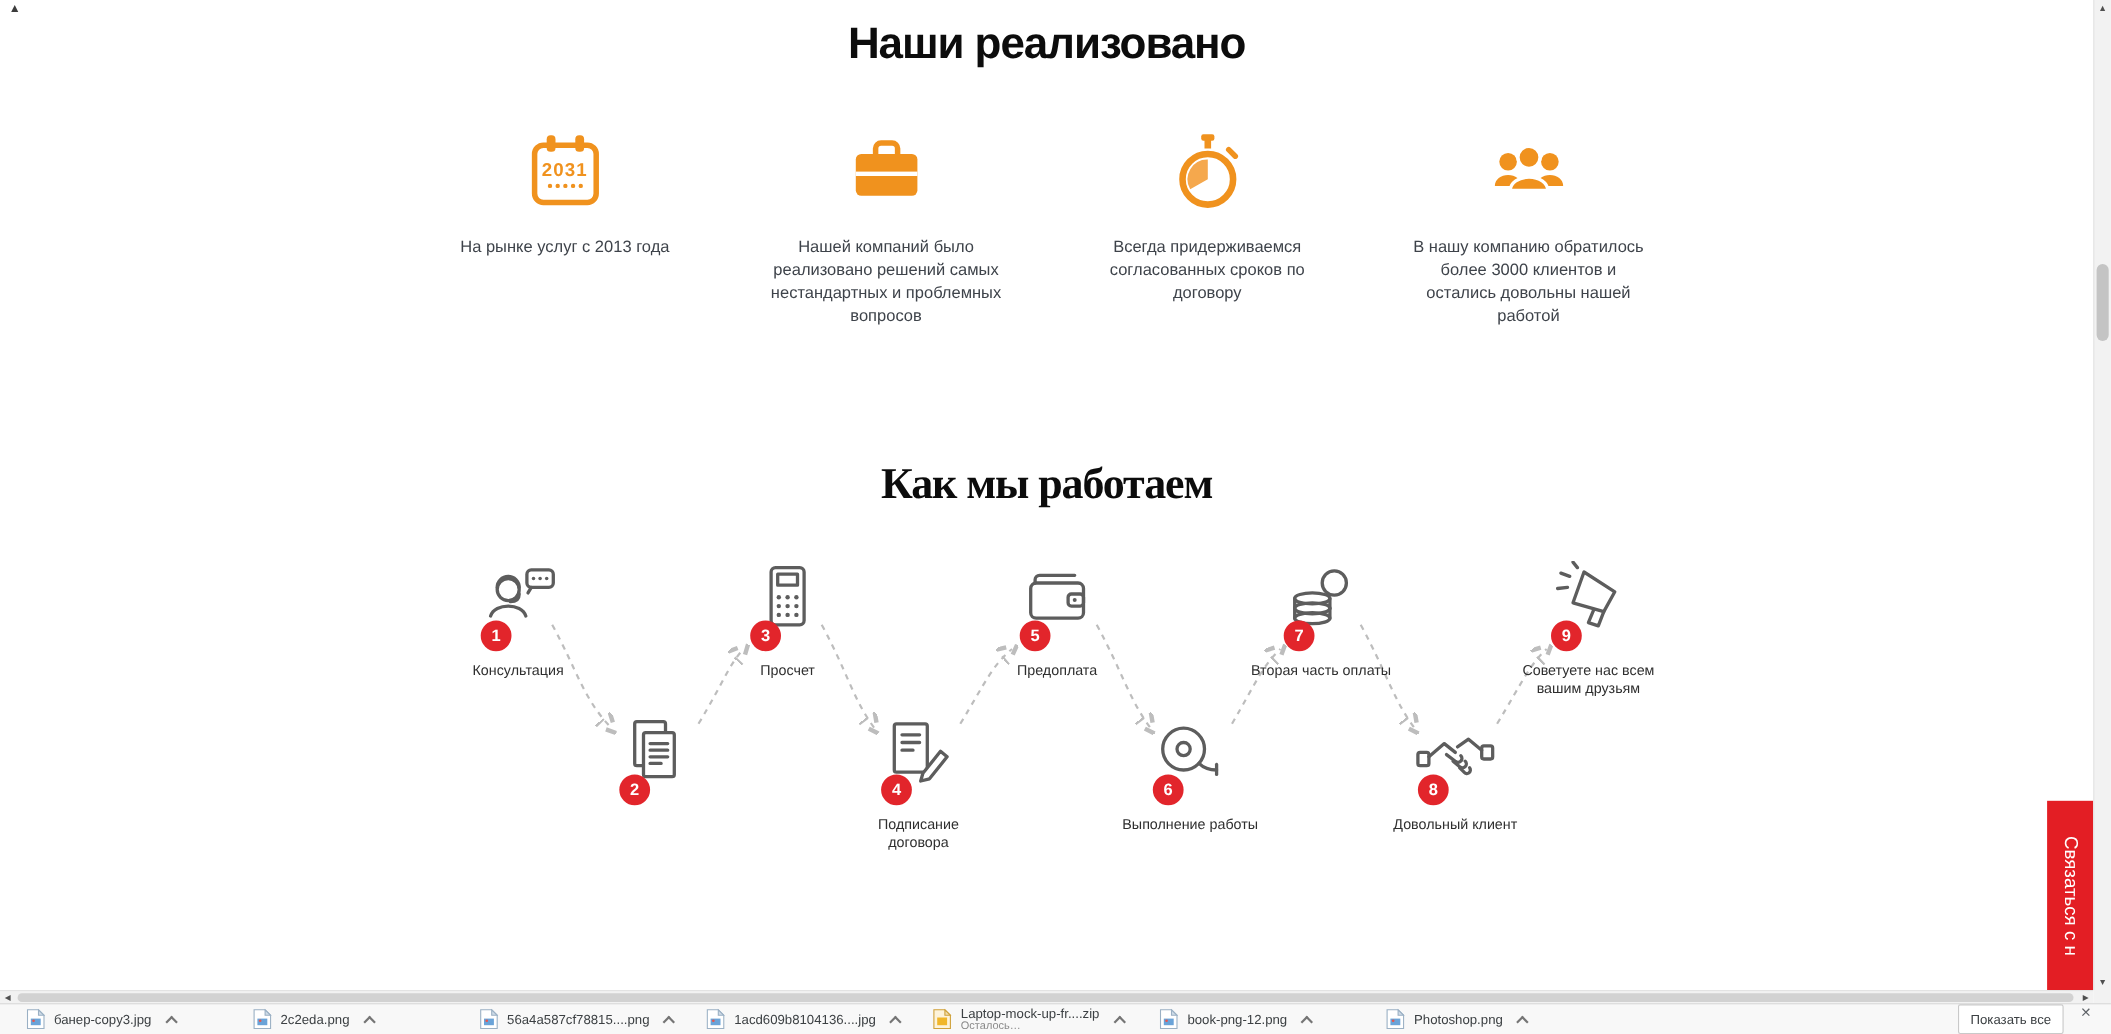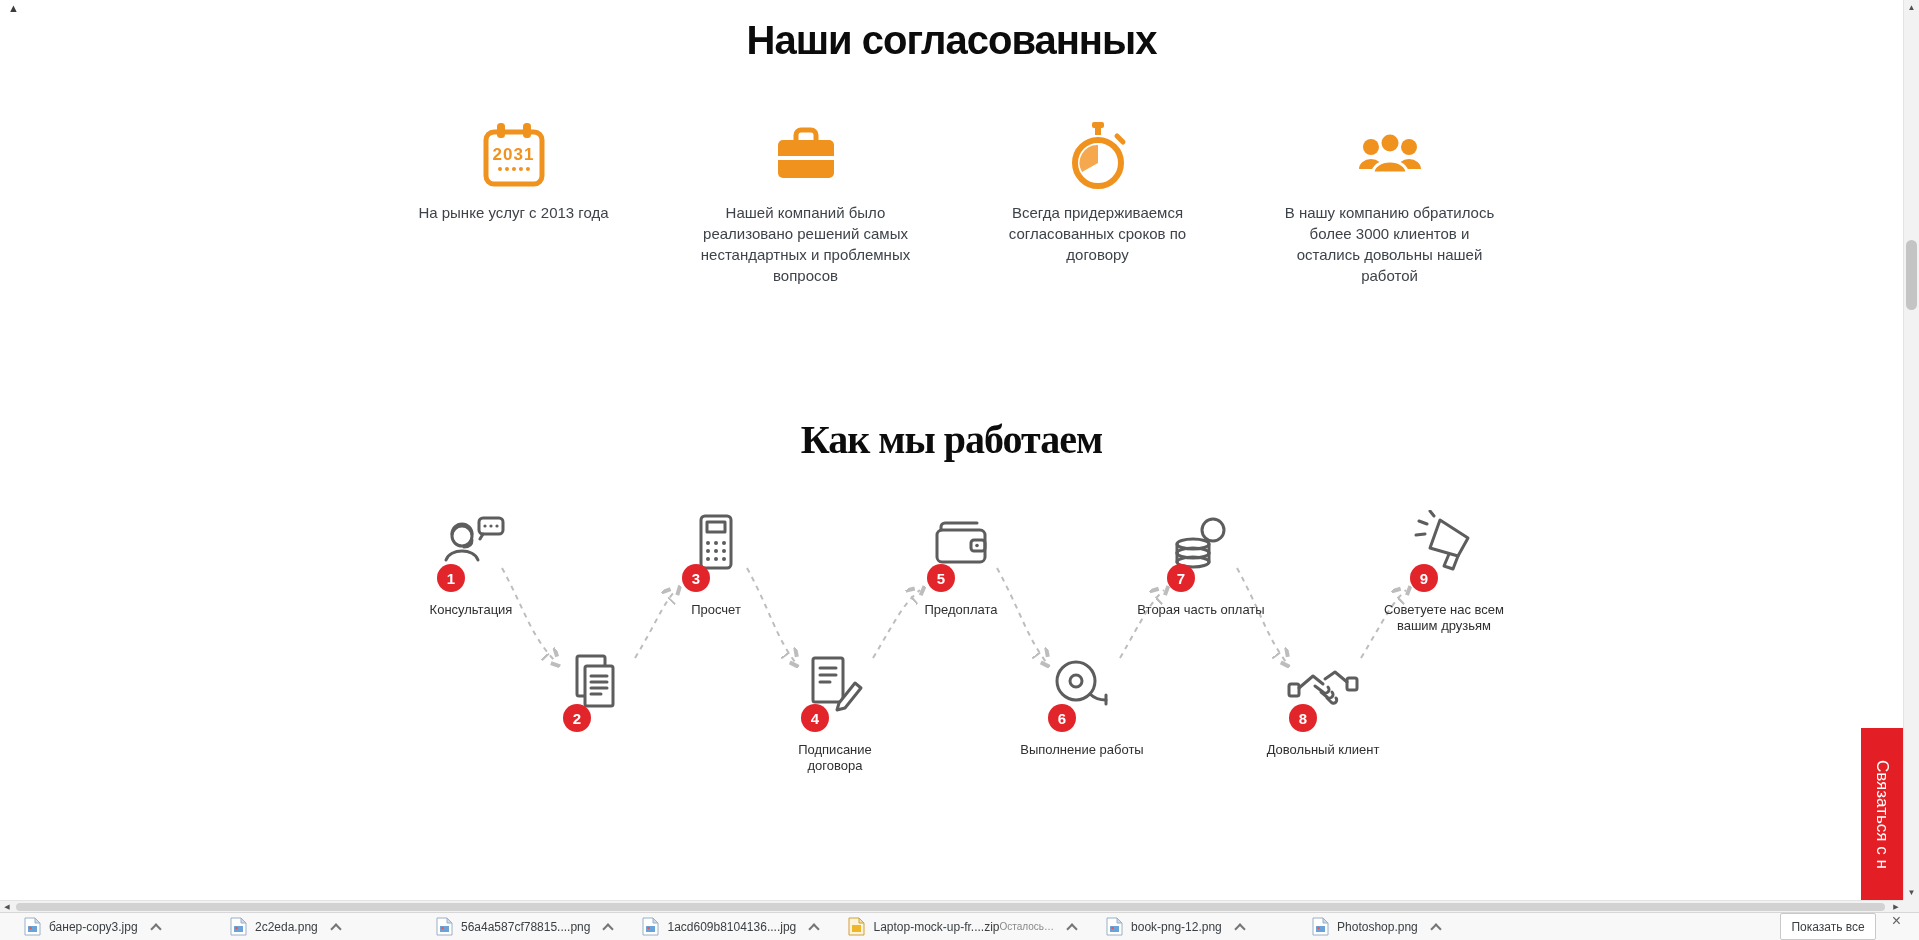--- a/index.html
+++ b/index.html
@@ -17,21 +17,21 @@
   #adv-title { top:18px; }
   #work-title { top:416px;font-family:Liberation Serif, serif; }
 
   
   .adv-row {
     position:absolute; top:118px; left:0; width:1903px;
     display:flex; justify-content:center; gap:36px;
   }
   .adv-item { width:256px; text-align:center; }
   .aicon { height:76px; display:flex; align-items:center; justify-content:center; }
-  .adv-text { max-width:220px; margin:8px auto 0; font-size:15px; line-height:1.4; color:#3e434a; }
+  .adv-text { max-width:220px; margin:20px auto 0; font-size:15px; line-height:1.4; color:#3e434a; }
   .aicon-svg .fill { fill:#f0921e; stroke:none; }
   .aicon-svg .fill-lt { fill:#f5a84d; stroke:none; }
   .aicon-svg .stroke { fill:none; stroke:#f0921e; stroke-width:5; stroke-linecap:round; }
   .aicon-svg .wsep { stroke:#fff; stroke-width:3; }
   .cal { position:relative; width:72px; height:72px; }
   .cal-num { position:absolute; top:25px; left:0; right:0; text-align:center;
              font-size:17px; font-weight:800; color:#f0921e; letter-spacing:1px; }
   .cal-dots { position:absolute; top:47px; left:20px; right:20px; border-bottom:4px dotted #f0921e; }
 
   
@@ -83,35 +83,35 @@
 
   
   .downloads {
     position:absolute; left:0; top:912px; width:1919px; height:28px;
     background:#f8f8f8; border-top:1px solid #d7d7d7;
     display:flex; padding:0 18px 0 24px;
   }
   .dl-item { display:flex; align-items:center; min-width:176px; margin-right:30px; cursor:pointer; }
   .dl-icon { flex:0 0 auto; margin-right:8px; display:block; }
   .dl-name { font-size:12px; color:#3c4043; white-space:nowrap; }
-  .dl-lines { display:flex; flex-direction:row; line-height:12px; }
+  .dl-lines { display:flex; flex-direction:column; line-height:12px; }
   .dl-sub { font-size:10px; color:#8a8a8a; white-space:nowrap; }
   .caret { display:inline-block; width:8px; height:8px; border-left:2px solid #757575;
            border-top:2px solid #757575; transform:rotate(45deg); margin-left:14px; margin-top:4px; cursor:pointer; }
   .show-all { margin-left:auto; background:#fff; border:1px solid #c9c9c9; border-radius:2px;
               font-size:12px; color:#3c4043; padding:3px 10px; cursor:pointer; white-space:nowrap; }
   .dl-close { margin-left:16px; font-size:16px; color:#5f6368; cursor:pointer; line-height:1; }
 </style>
 </head>
 <body>
 
 <span class="page-top-arrow">▲</span>
 
 <section>
-  <h1 class="big-title" id="adv-title">Наши согласованных</h1>
+  <h1 class="big-title" id="adv-title">Наши реализовано</h1>
 
   <div class="adv-row">
 
     <div class="adv-item">
       <div class="aicon">
         <div class="cal">
           <svg class="aicon-svg" width="72" height="72" viewBox="0 0 72 72">
             <rect class="stroke" x="8" y="12" width="56" height="52" rx="8"></rect>
             <rect class="fill" x="19" y="3" width="8" height="15" rx="3.5"></rect>
             <rect class="fill" x="45" y="3" width="8" height="15" rx="3.5"></rect>

